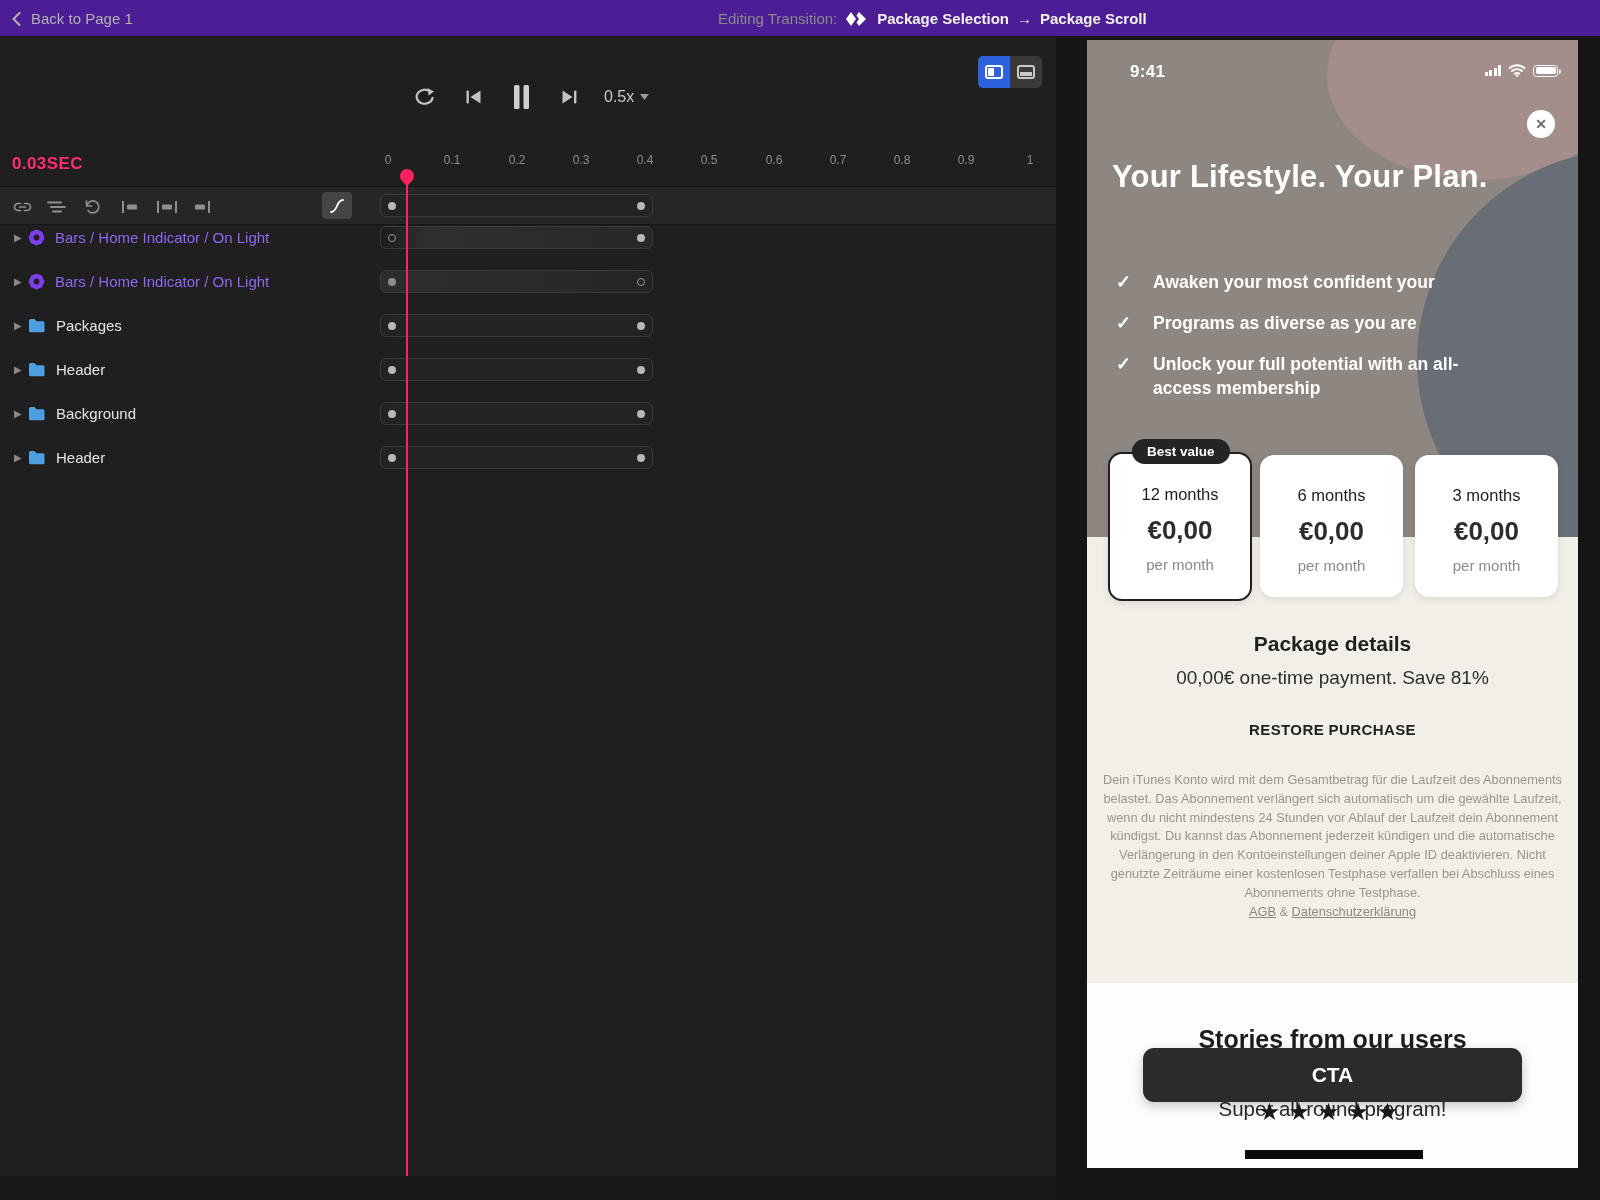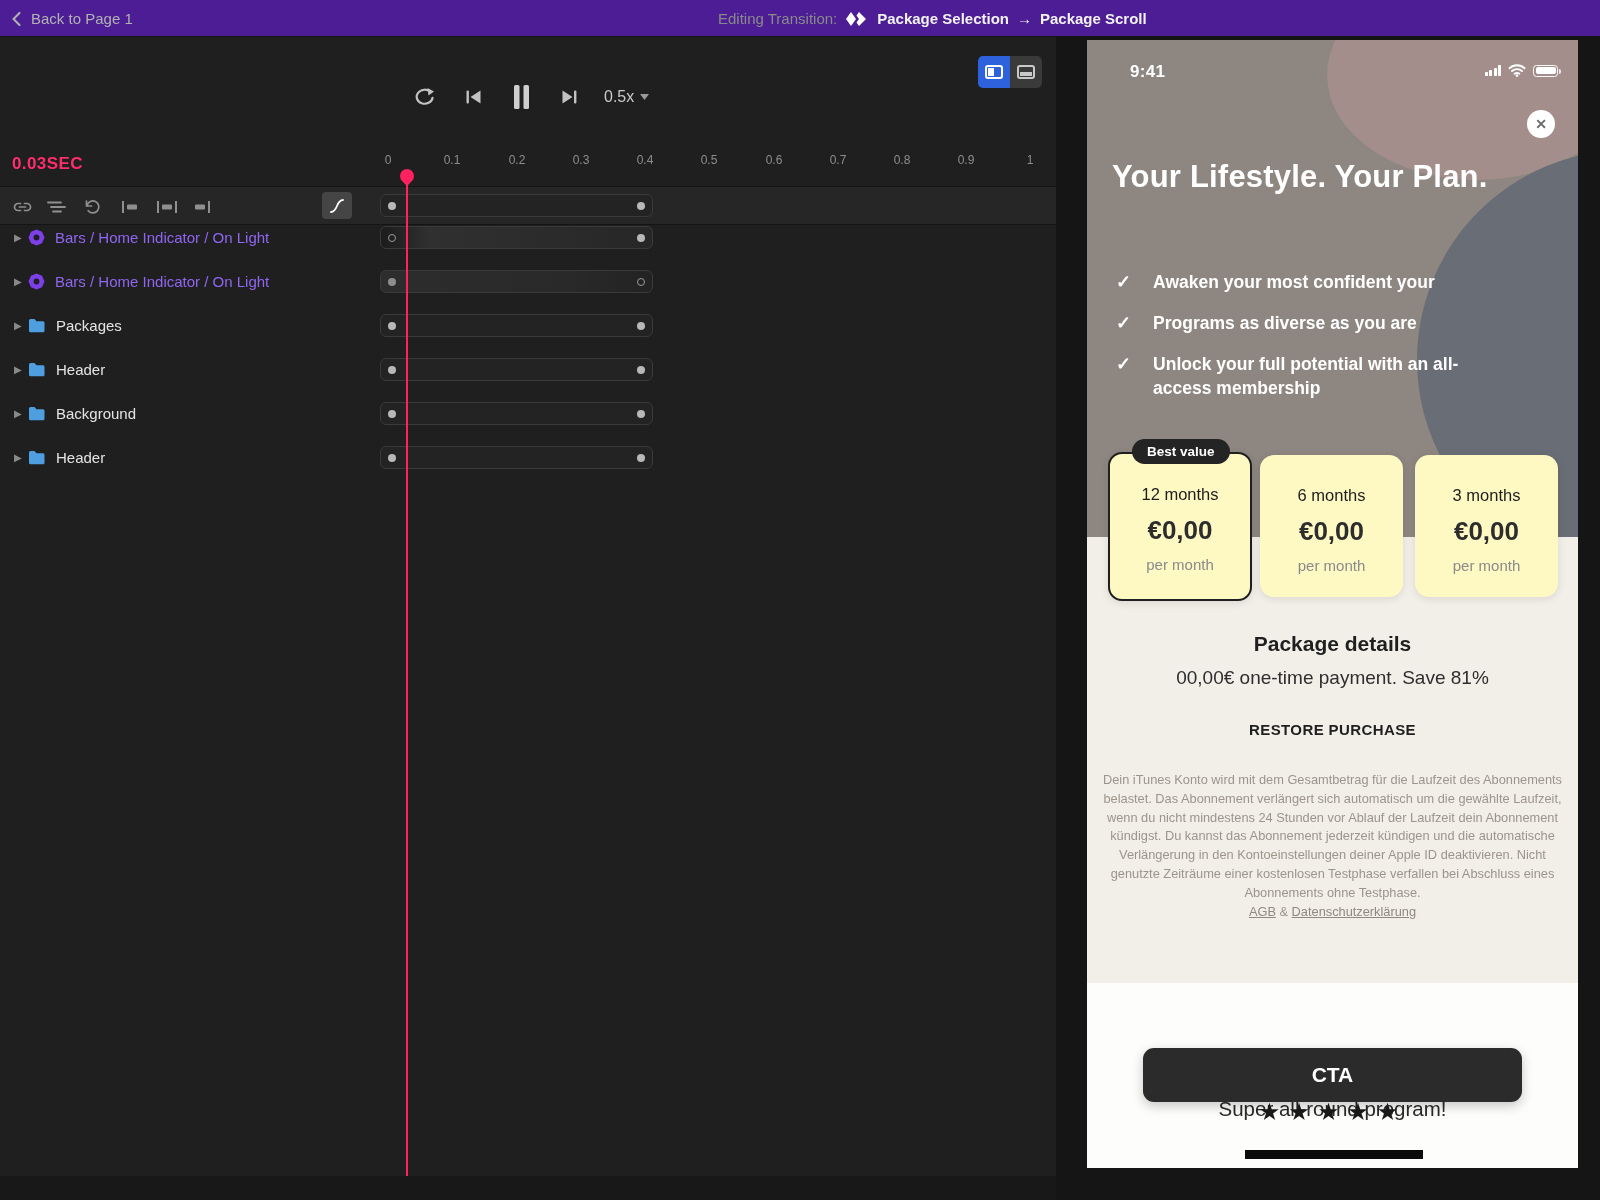--- a/index.html
+++ b/index.html
@@ -92,21 +92,21 @@
   .hero-title { position:absolute; left:25px; top:113px; color:#fff; font-size:31px;
                 font-weight:bold; line-height:47px; letter-spacing:.2px; }
   .bullets { position:absolute; left:29px; top:230px; width:400px; display:flex; flex-direction:column; gap:17px; }
   .bullet { display:flex; gap:22px; }
   .bullet .chk { color:#fff; font-size:18px; font-weight:bold; line-height:24px; }
   .bullet .btxt { color:#fff; font-size:17.5px; font-weight:600; line-height:24px; max-width:355px; }
 
   .beige { position:absolute; left:0; top:497px; width:491px; height:446px; background:#f2efe8; }
   .white-sec { position:absolute; left:0; top:943px; width:491px; height:185px; background:#fdfdfc; }
 
-  .card { position:absolute; background:#fef9c3; border-radius:14px; box-shadow:0 2px 8px rgba(0,0,0,.10);
+  .card { position:absolute; background:#ffffff; border-radius:14px; box-shadow:0 2px 8px rgba(0,0,0,.10);
           text-align:center; cursor:pointer; }
   .card-1 { left:21px;  top:412px; width:144px; height:149px; border:2px solid #1f1f1f; z-index:2; }
   .card-2 { left:173px; top:415px; width:143px; height:142px; }
   .card-3 { left:328px; top:415px; width:143px; height:142px; }
   .c-dur    { margin-top:31px; font-size:16.5px; color:#1d1d1d; }
   .c-price  { margin-top:11px; font-size:26px; font-weight:bold; color:#2d2d2d; }
   .c-period { margin-top:10px; font-size:15px; color:#8a8a8a; }
   .badge { position:absolute; left:45px; top:399px; z-index:3; background:#242424; color:#fff;
            font-size:13.5px; font-weight:bold; padding:5px 15px; border-radius:14px; }
 
@@ -438,20 +438,21 @@
     <div class="pkg-heading">Package details</div>
     <div class="pkg-payment">00,00€ one-time payment. Save 81%</div>
     <div class="restore">RESTORE PURCHASE</div>
     <div class="legal">Dein iTunes Konto wird mit dem Gesamtbetrag für die Laufzeit des Abonnements belastet. Das Abonnement verlängert sich automatisch um die gewählte Laufzeit, wenn du nicht mindestens 24 Stunden vor Ablauf der Laufzeit dein Abonnement kündigst. Du kannst das Abonnement jederzeit kündigen und die automatische Verlängerung in den Kontoeinstellungen deiner Apple ID deaktivieren. Nicht genutzte Zeiträume einer kostenlosen Testphase verfallen bei Abschluss eines Abonnements ohne Testphase.</div>
     <div class="legal-links">
       <a>AGB</a>
       <span>&amp;</span>
       <a>Datenschutzerklärung</a>
     </div>
 
+    <div class="stories-heading">Stories from our users</div>
     <div class="cta">
       <span>CTA</span>
     </div>
     <div class="stars">★★★★★</div>
     <div class="review">Super all-round program!</div>
     <div class="redact-bar"></div>
 
   </div>
 </div>
 

